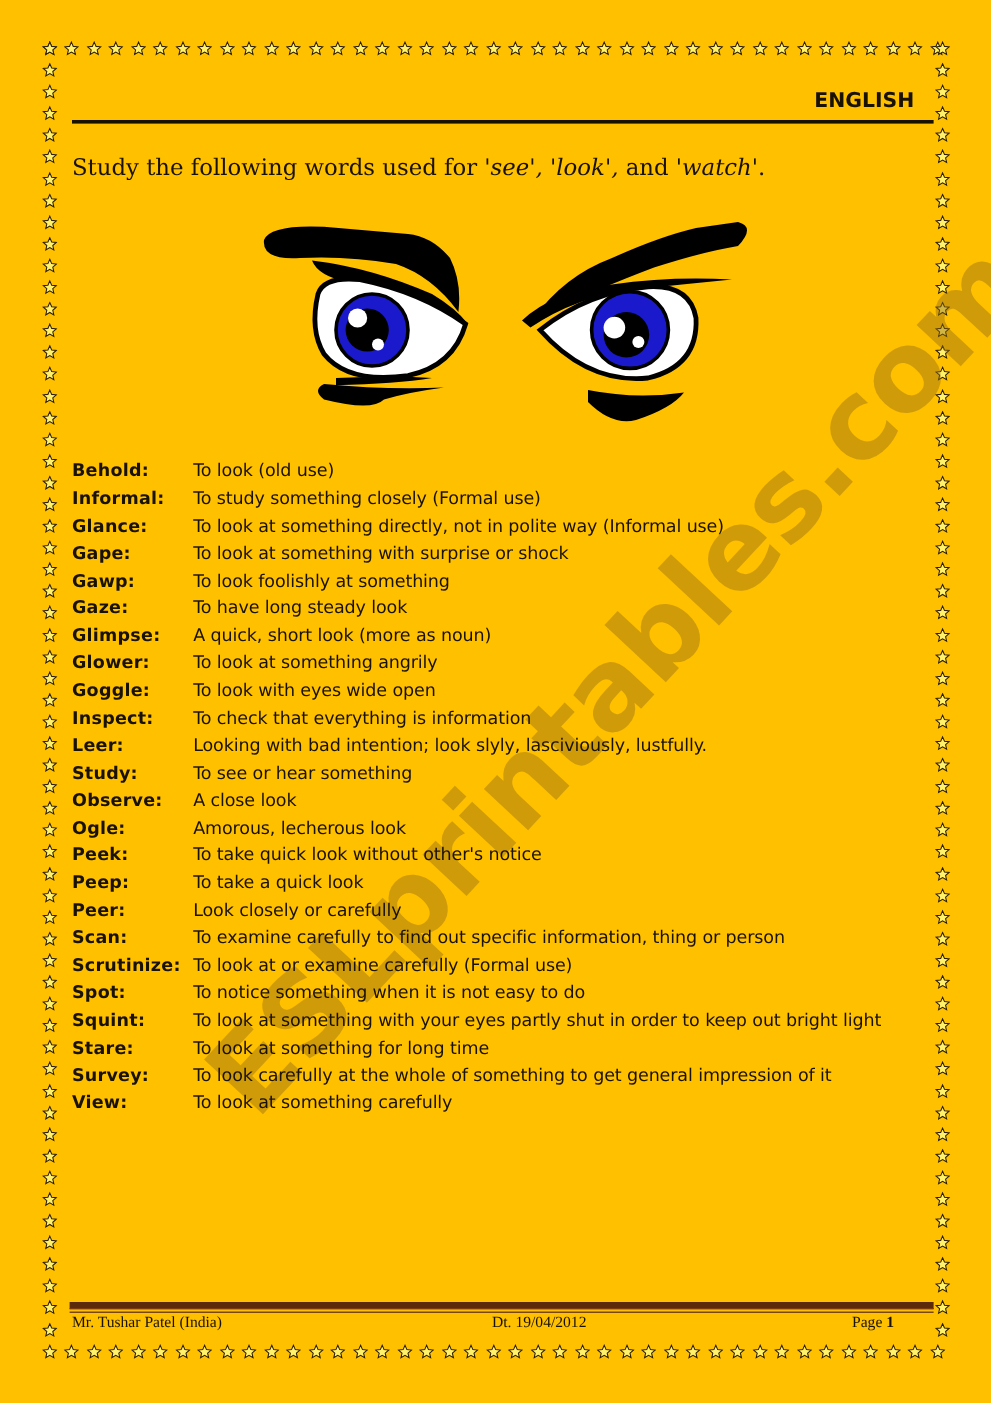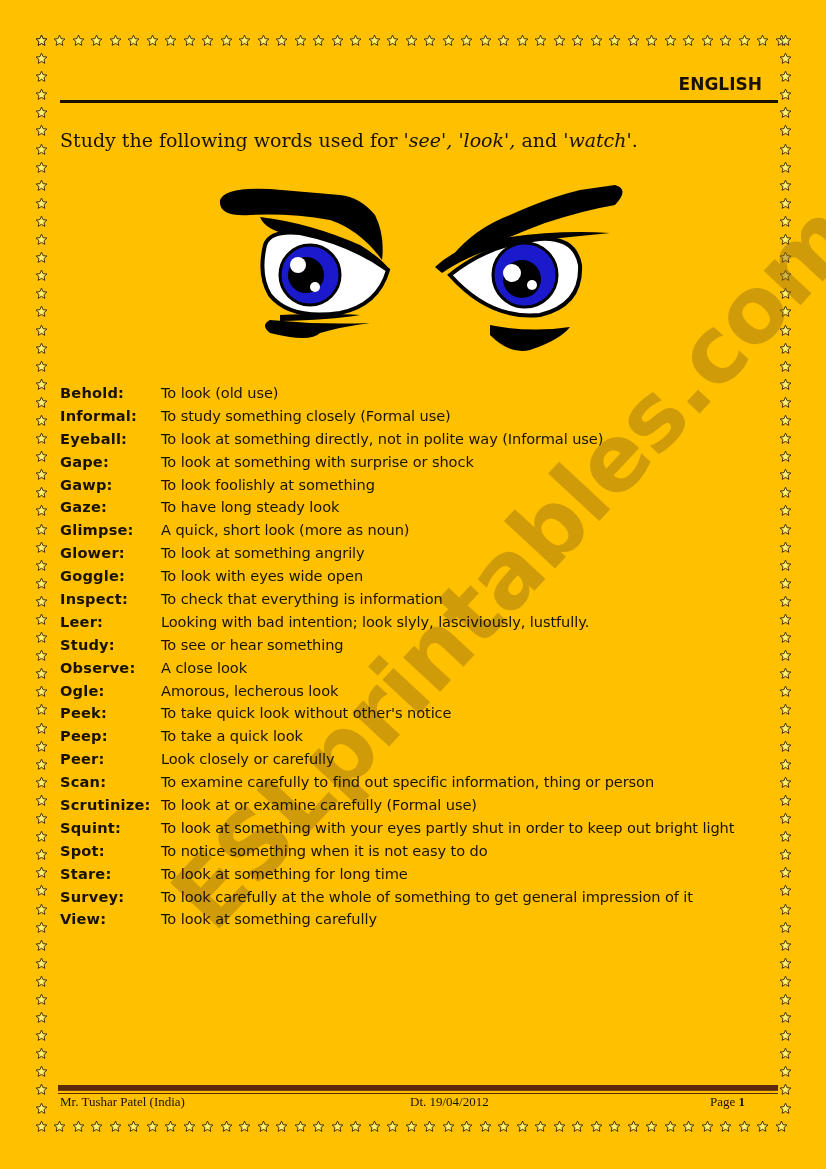--- a/index.html
+++ b/index.html
@@ -1102,21 +1102,21 @@
 <div class="vocab" id="vocab">
     <div class="row">
       <span class="term">Behold:</span>
       <span class="def">To look (old use)</span>
     </div>
     <div class="row">
       <span class="term">Informal:</span>
       <span class="def">To study something closely (Formal use)</span>
     </div>
     <div class="row">
-      <span class="term">Eyeball:</span>
+      <span class="term">Glance:</span>
       <span class="def">To look at something directly, not in polite way (Informal use)</span>
     </div>
     <div class="row">
       <span class="term">Gape:</span>
       <span class="def">To look at something with surprise or shock</span>
     </div>
     <div class="row">
       <span class="term">Gawp:</span>
       <span class="def">To look foolishly at something</span>
     </div>
@@ -1170,26 +1170,26 @@
     </div>
     <div class="row">
       <span class="term">Scan:</span>
       <span class="def">To examine carefully to find out specific information, thing or person</span>
     </div>
     <div class="row">
       <span class="term">Scrutinize:</span>
       <span class="def">To look at or examine carefully (Formal use)</span>
     </div>
     <div class="row">
+      <span class="term">Spot:</span>
+      <span class="def">To notice something when it is not easy to do</span>
+    </div>
+    <div class="row">
       <span class="term">Squint:</span>
       <span class="def">To look at something with your eyes partly shut in order to keep out bright light</span>
-    </div>
-    <div class="row">
-      <span class="term">Spot:</span>
-      <span class="def">To notice something when it is not easy to do</span>
     </div>
     <div class="row">
       <span class="term">Stare:</span>
       <span class="def">To look at something for long time</span>
     </div>
     <div class="row">
       <span class="term">Survey:</span>
       <span class="def">To look carefully at the whole of something to get general impression of it</span>
     </div>
     <div class="row">

